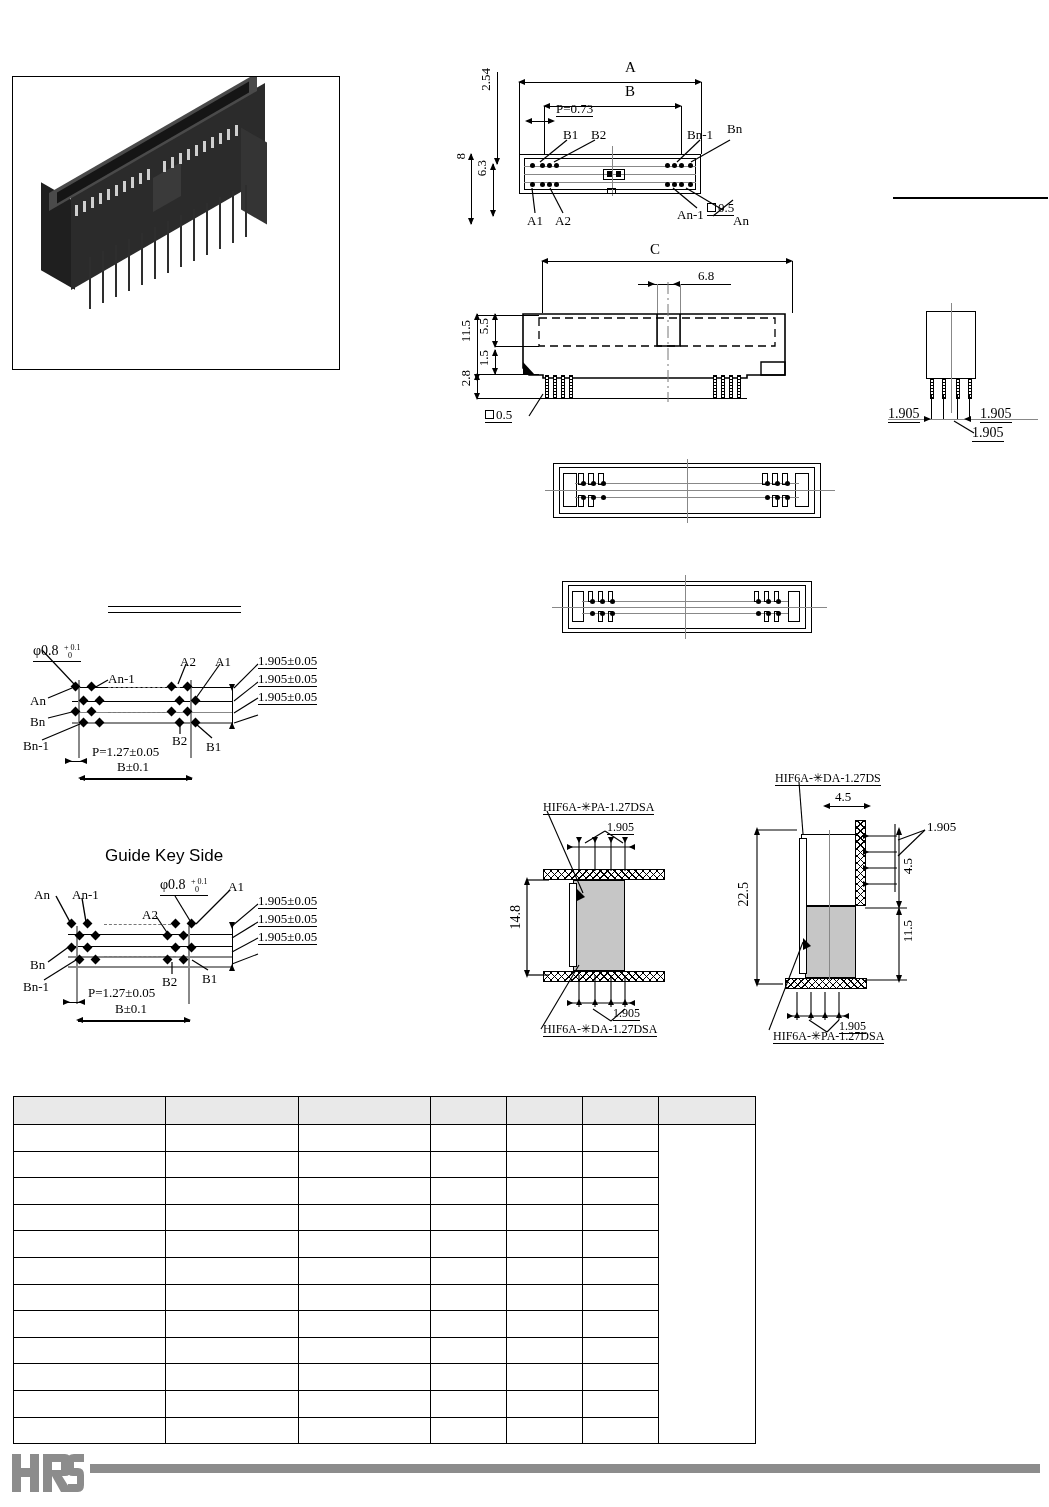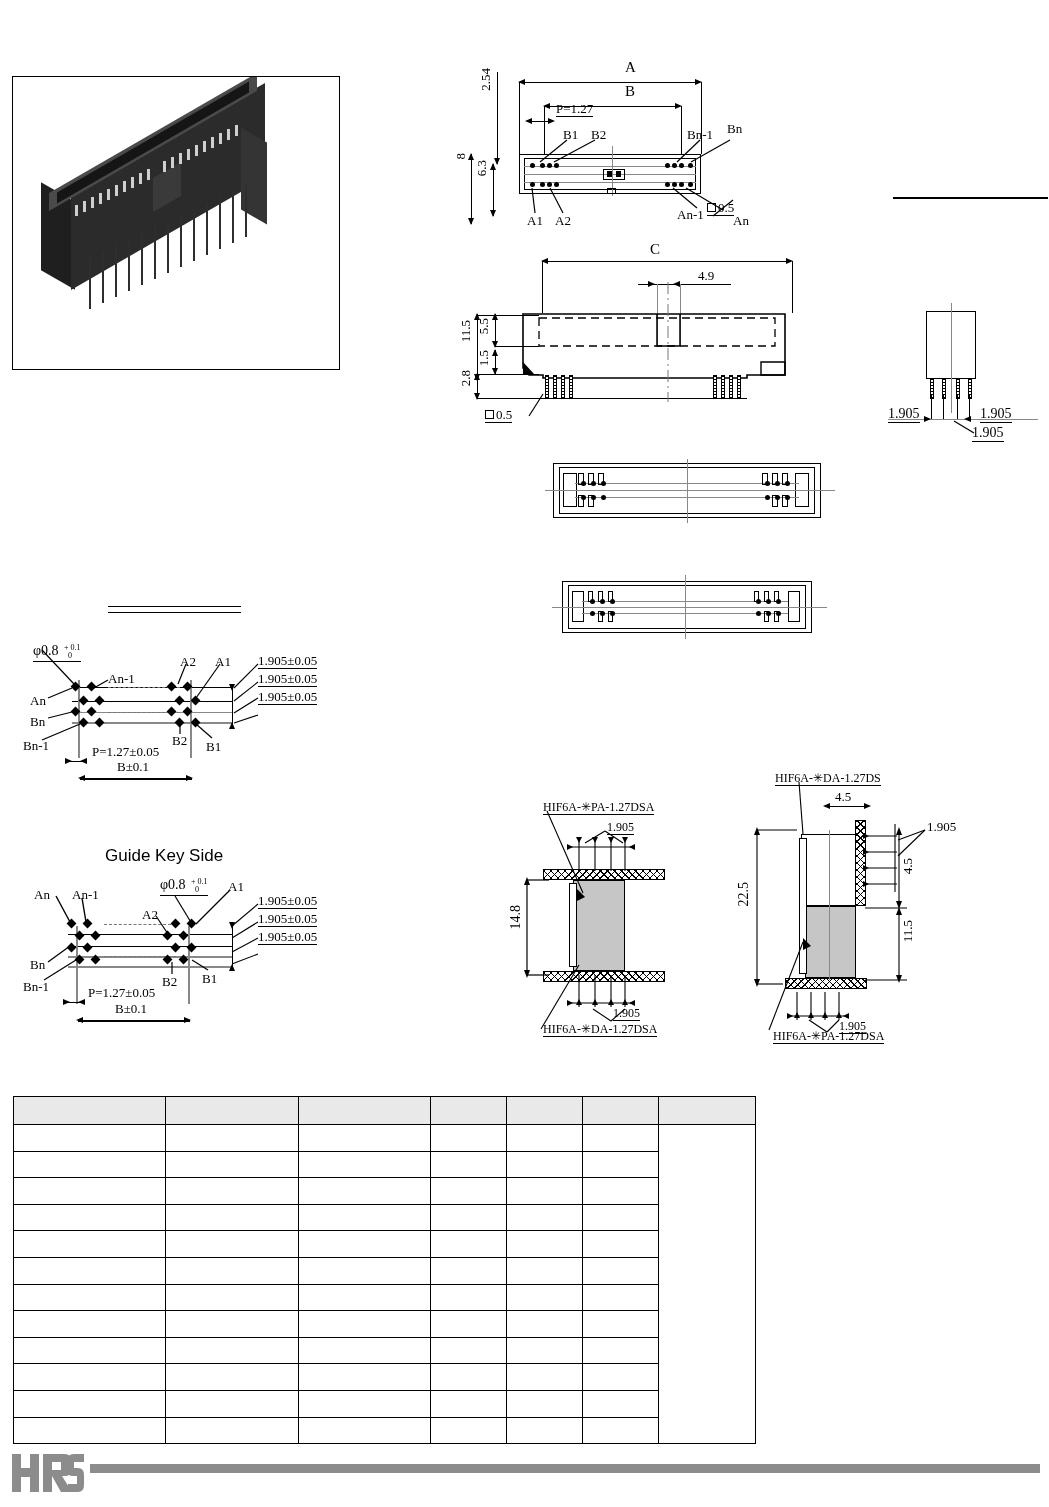--- a/index.html
+++ b/index.html
@@ -123,21 +123,21 @@
   <div class="ln vln abs" style="left:64px;top:24px;height:72px;"></div>
   <div class="ln vln abs" style="left:246px;top:24px;height:72px;"></div>
 
   <span class="lbl abs" style="left:170px;top:26px;font-size:15px;">B</span>
   <div class="ln hln abs" style="left:90px;top:48px;width:135px;"></div>
   <div class="arrL abs" style="left:88px;top:45px;"></div>
   <div class="arrR abs" style="left:220px;top:45px;"></div>
   <div class="ln vln abs" style="left:89px;top:48px;height:48px;"></div>
   <div class="ln vln abs" style="left:226px;top:48px;height:48px;"></div>
 
-  <span class="lbl abs ul" style="left:101px;top:44px;font-size:13px;">P=1.27</span>
+  <span class="lbl abs ul" style="left:101px;top:44px;font-size:13px;">P=0.73</span>
   <div class="ln hln abs" style="left:72px;top:63px;width:26px;"></div>
   <div class="arrL abs" style="left:70px;top:60px;"></div>
   <div class="arrR abs" style="left:93px;top:60px;"></div>
 
   <span class="lbl abs vert" style="left:24px;top:10px;font-size:13px;">2.54</span>
   <div class="ln vln abs" style="left:42px;top:14px;height:92px;"></div>
   <div class="arrD abs" style="left:39px;top:100px;"></div>
 
   <span class="lbl abs vert" style="left:-1px;top:95px;font-size:13px;">8</span>
   <div class="ln vln abs" style="left:16px;top:96px;height:70px;"></div>
@@ -213,21 +213,21 @@
 
 <div class="abs" style="left:455px;top:242px;width:400px;height:190px;">
 
   <span class="lbl abs" style="left:195px;top:0px;font-size:15px;">C</span>
   <div class="ln hln abs" style="left:88px;top:19px;width:248px;"></div>
   <div class="arrL abs" style="left:86px;top:16px;"></div>
   <div class="arrR abs" style="left:331px;top:16px;"></div>
   <div class="ln vln abs" style="left:87px;top:19px;height:52px;"></div>
   <div class="ln vln abs" style="left:337px;top:19px;height:52px;"></div>
 
-  <span class="lbl abs" style="left:243px;top:27px;font-size:13px;">4.9</span>
+  <span class="lbl abs" style="left:243px;top:27px;font-size:13px;">6.8</span>
   <div class="ln hln abs" style="left:183px;top:42px;width:93px;"></div>
   <div class="arrR abs" style="left:193px;top:39px;"></div>
   <div class="arrL abs" style="left:218px;top:39px;"></div>
   <div class="ln vln abs gray" style="left:202px;top:42px;height:62px;width:1px;"></div>
   <div class="ln vln abs gray" style="left:225px;top:42px;height:62px;width:1px;"></div>
 
   <span class="lbl abs vert" style="left:4px;top:78px;font-size:13px;">11.5</span>
   <div class="ln vln abs" style="left:22px;top:72px;height:66px;"></div>
   <div class="arrU abs" style="left:19px;top:71px;"></div>
   <div class="arrD abs" style="left:19px;top:132px;"></div>

